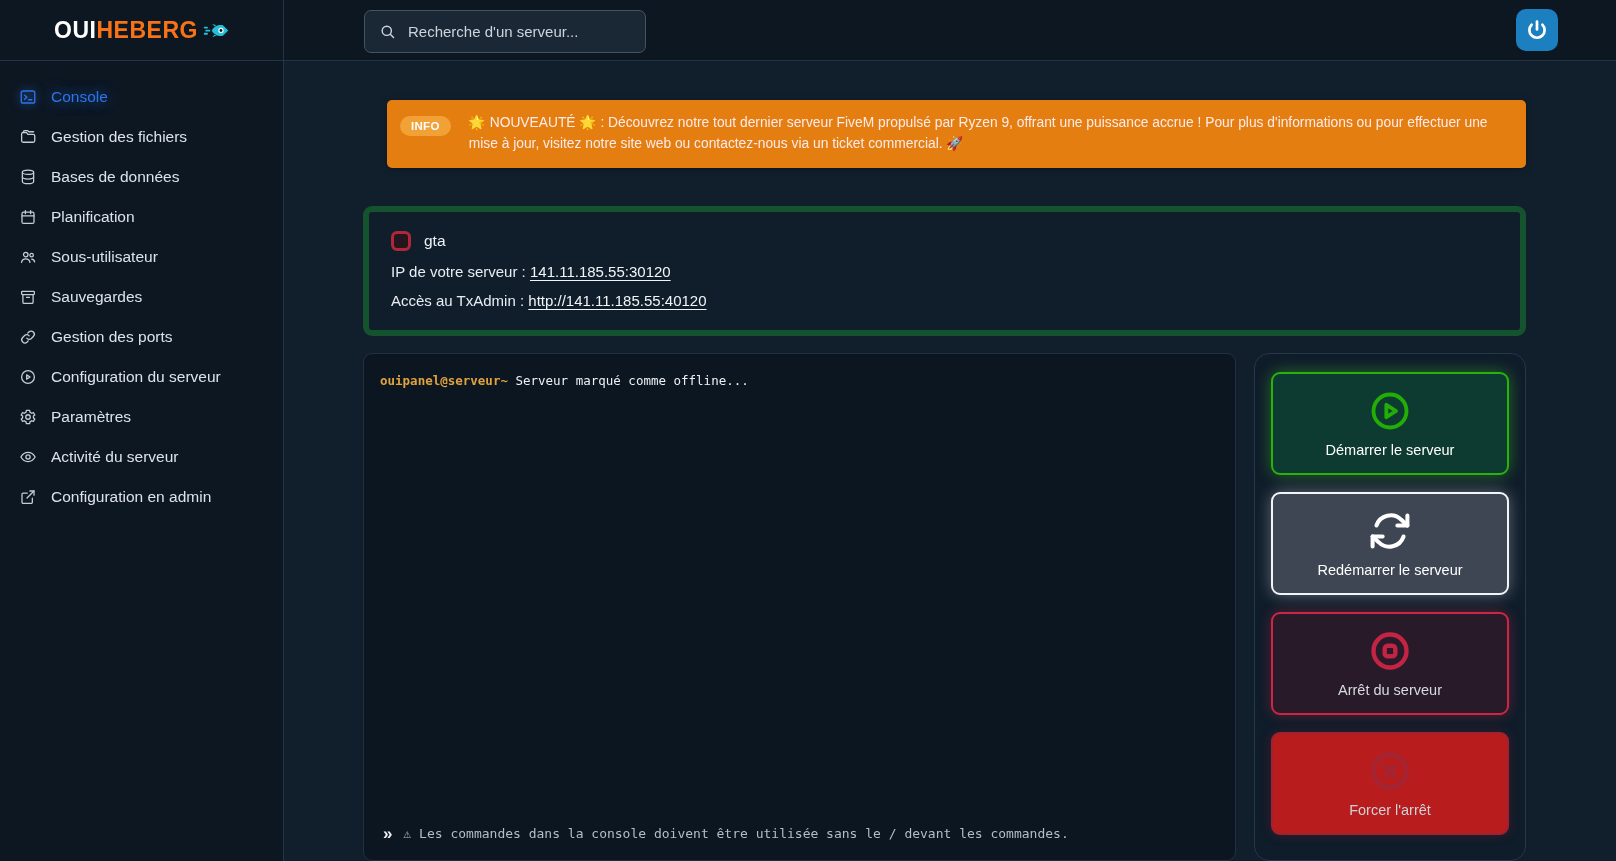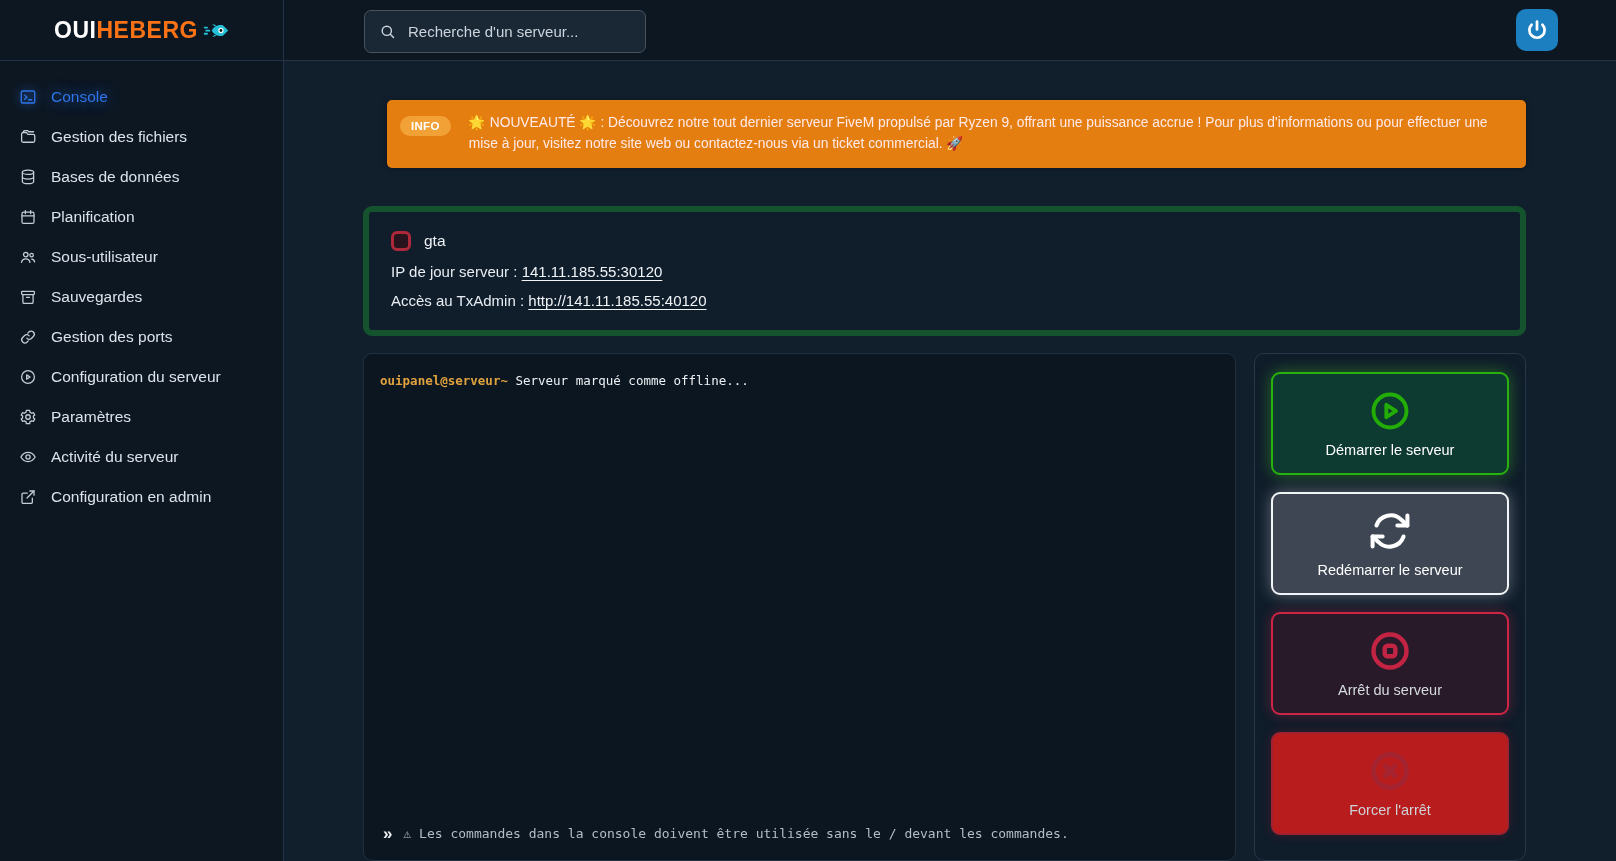--- a/index.html
+++ b/index.html
@@ -103,21 +103,21 @@
   .console-spacer { flex:1; }
   .console-input-row { display:flex; align-items:center; gap:11px; padding:0 3px 6px; }
   .console-chevrons { color:#eef2f6; font-size:17px; font-weight:bold; line-height:1; }
   .console-input-row input {
     flex:1; background:transparent; border:none; outline:none;
     font-family:"DejaVu Sans Mono", monospace; font-size:13px; color:#b6c0ca;
   }
   .console-input-row input::placeholder { color:#b3bdc7; opacity:1; }
 
   .actions-panel {
-    width:272px; border:1px solid #263748; background:#0f1c2a; border-radius:10px;
+    width:272px; border:1px solid #263748; background:#0f1c2a; border-radius:15px;
     padding:18px 16px; display:flex; flex-direction:column; gap:17px;
   }
   .action-btn {
     height:103px; border-radius:9px; cursor:pointer;
     display:flex; flex-direction:column; align-items:center; justify-content:center; gap:9px;
     font-size:14.5px;
   }
   .action-btn svg { width:44px; height:44px; }
   .btn-start { background:#0e3b31; border:2px solid #28b20c; color:#ffffff; box-shadow:0 0 16px rgba(70,200,40,.45); }
   .btn-start svg { stroke:#22ae06; }
@@ -256,21 +256,21 @@
     <span class="banner-badge">INFO</span>
     <span class="banner-text">🌟 NOUVEAUTÉ 🌟 : Découvrez notre tout dernier serveur FiveM propulsé par Ryzen 9, offrant une puissance accrue ! Pour plus d'informations ou pour effectuer une mise à jour, visitez notre site web ou contactez-nous via un ticket commercial. 🚀</span>
   </div>
 
   <section class="server-card">
     <div class="server-title-row">
       <span class="status-square"></span>
       <span class="server-name">gta</span>
     </div>
     <div class="server-line">
-      <span>IP de jour serveur :</span>
+      <span>IP de votre serveur :</span>
       <a href="#">141.11.185.55:30120</a>
     </div>
     <div class="server-line">
       <span>Accès au TxAdmin :</span>
       <a href="#">http://141.11.185.55:40120</a>
     </div>
   </section>
 
   <div class="content-row">
 

